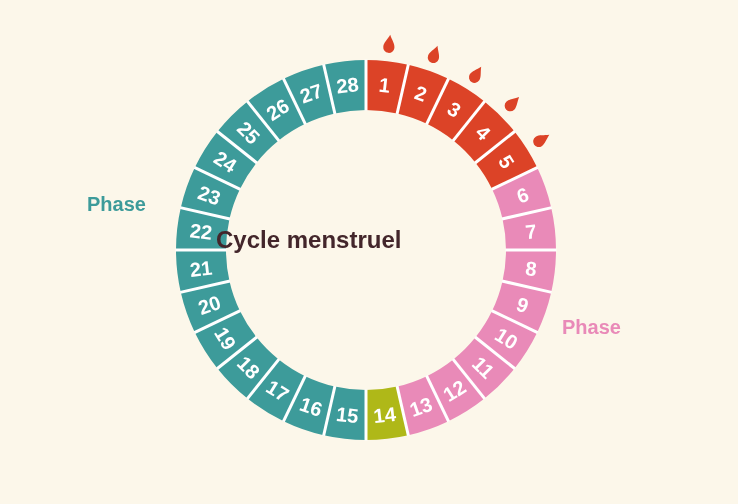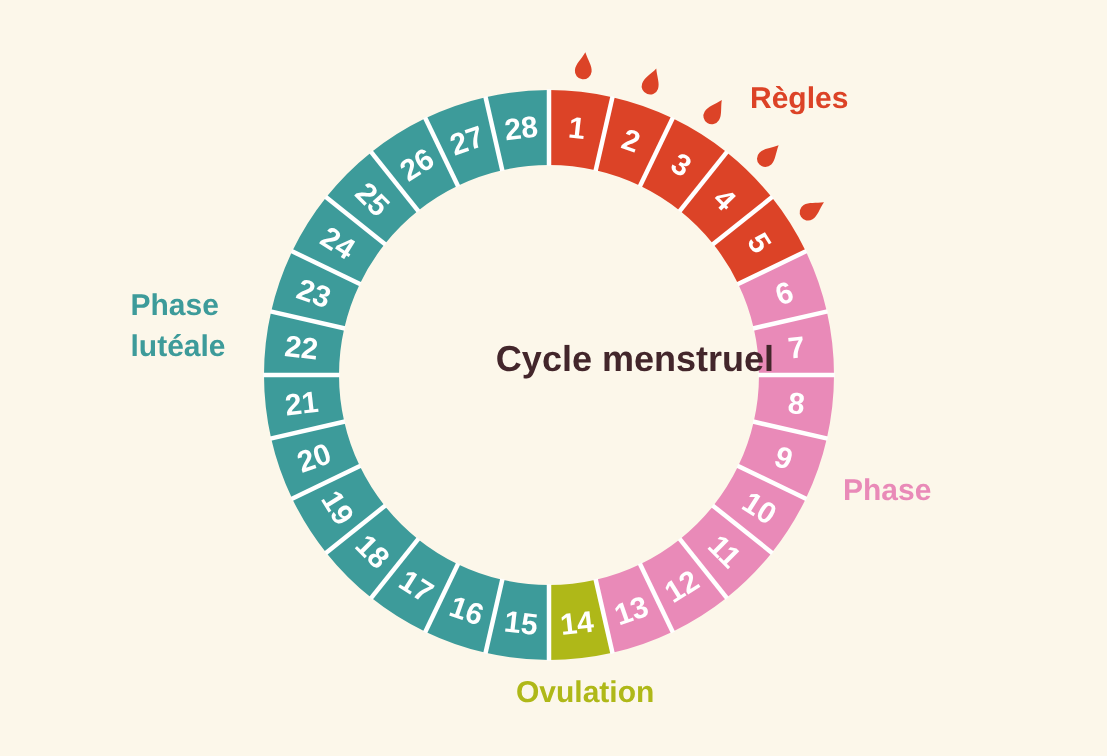--- a/index.html
+++ b/index.html
@@ -20,21 +20,21 @@
   }
   .phase-label{
     position:absolute;
     font-weight:bold;
     font-size:20px;
     line-height:27px;
     white-space:nowrap;
   }
   #center-title{
     position:absolute;
-    text-align:right;
+    text-align:left;
     font-weight:bold;
     font-size:24px;
     line-height:31px;
   }
 </style>
 </head>
 <body>
 
 <div id="stage" style="background: rgb(252, 247, 234);">
 
@@ -127,30 +127,23 @@
       <path d="M0,-12.5 C2.2,-7.5 5.6,-4 5.6,0 A5.6,5.6 0 1,1 -5.6,0 C-5.6,-4 -2.2,-7.5 0,-12.5 Z" transform="translate(433.3769286381339 57.44780061684102) rotate(19.2857142855)" fill="#dc4327"></path>
       <path d="M0,-12.5 C2.2,-7.5 5.6,-4 5.6,0 A5.6,5.6 0 1,1 -5.6,0 C-5.6,-4 -2.2,-7.5 0,-12.5 Z" transform="translate(474.53454360805193 77.2682633567535) rotate(32.1428571425)" fill="#dc4327"></path>
       <path d="M0,-12.5 C2.2,-7.5 5.6,-4 5.6,0 A5.6,5.6 0 1,1 -5.6,0 C-5.6,-4 -2.2,-7.5 0,-12.5 Z" transform="translate(510.24978336079687 105.75021663668548) rotate(44.9999999995)" fill="#dc4327"></path>
       <path d="M0,-12.5 C2.2,-7.5 5.6,-4 5.6,0 A5.6,5.6 0 1,1 -5.6,0 C-5.6,-4 -2.2,-7.5 0,-12.5 Z" transform="translate(538.7317366413522 141.46545638893332) rotate(57.8571428565)" fill="#dc4327"></path>
     </svg>
 
   <div id="center-title" style="color: rgb(67, 38, 43); left: 216px; top: 224px; width: 300px;">
     <div>Cycle menstruel</div>
   </div>
 
-  <div class="phase-label" id="label-regles" style="left: 500px; top: 53px; color: rgb(220, 67, 39);">
-    <span>Règles</span>
-  </div>
 
   <div class="phase-label" id="label-folliculaire" style="left: 562px; top: 314px; color: rgb(233, 138, 184);">
     <div>Phase</div>
   </div>
 
-  <div class="phase-label" id="label-ovulation" style="left: 344px; top: 449px; color: rgb(175, 184, 24);">
-    <span>Ovulation</span>
-  </div>
 
   <div class="phase-label" id="label-luteale" style="left: 87px; top: 191px; color: rgb(61, 155, 154);">
     <div>Phase</div>
-    <div>lutéale</div>
   </div>
 
 </div>
 
 </body></html>

